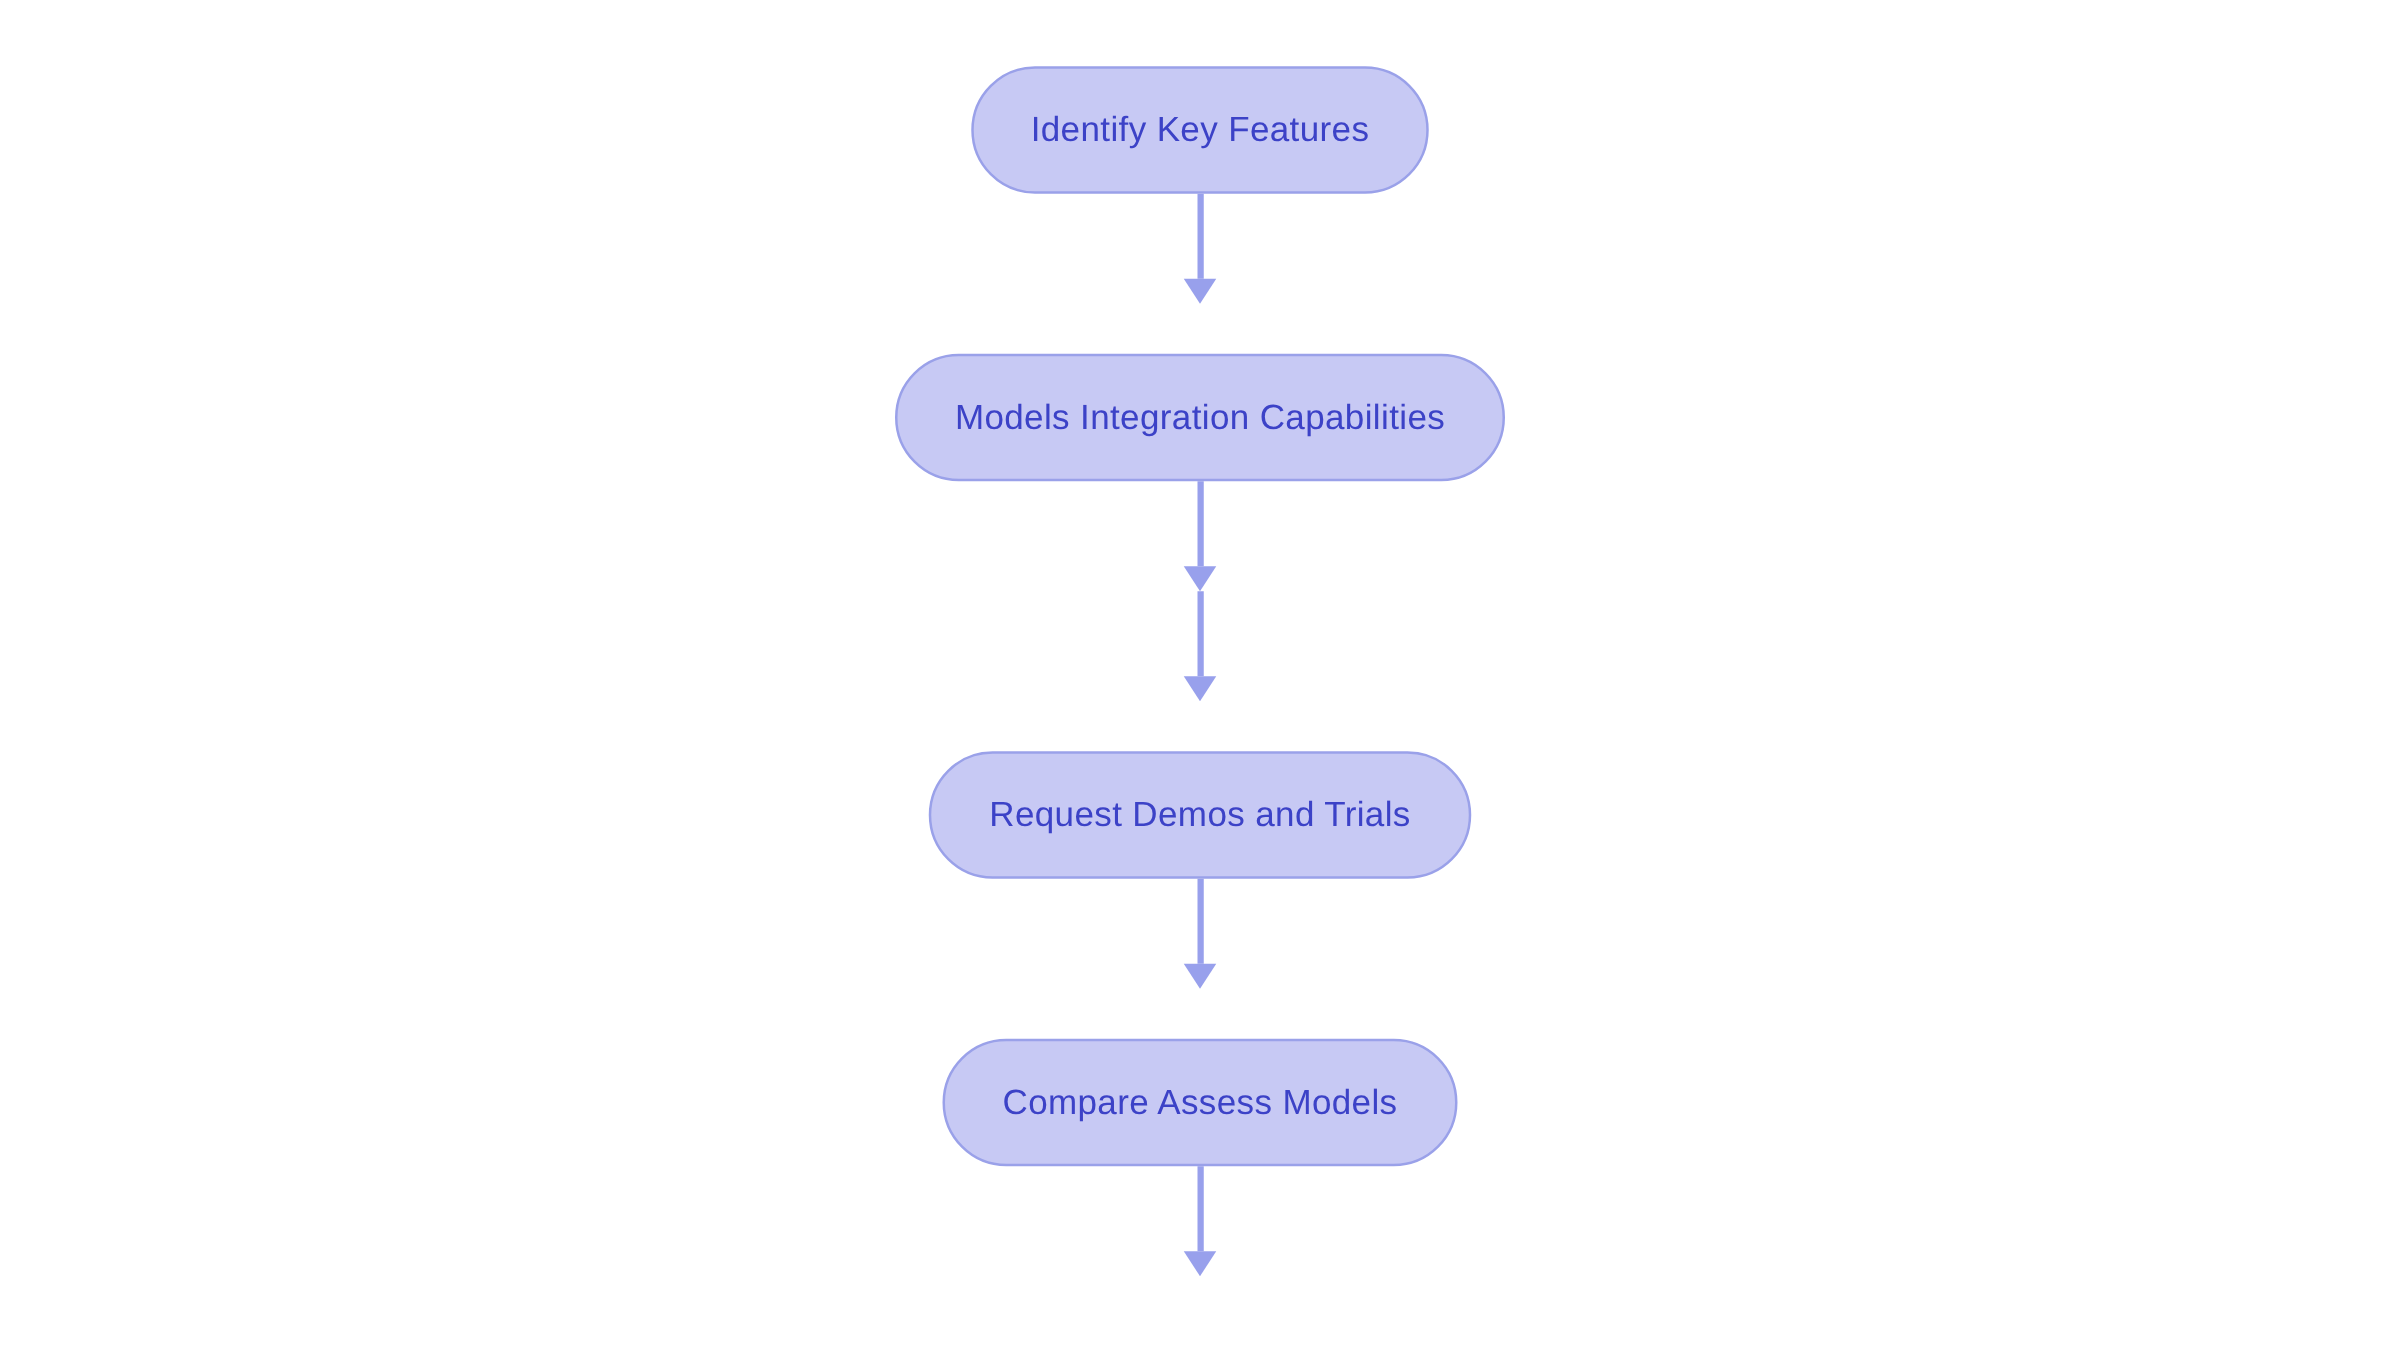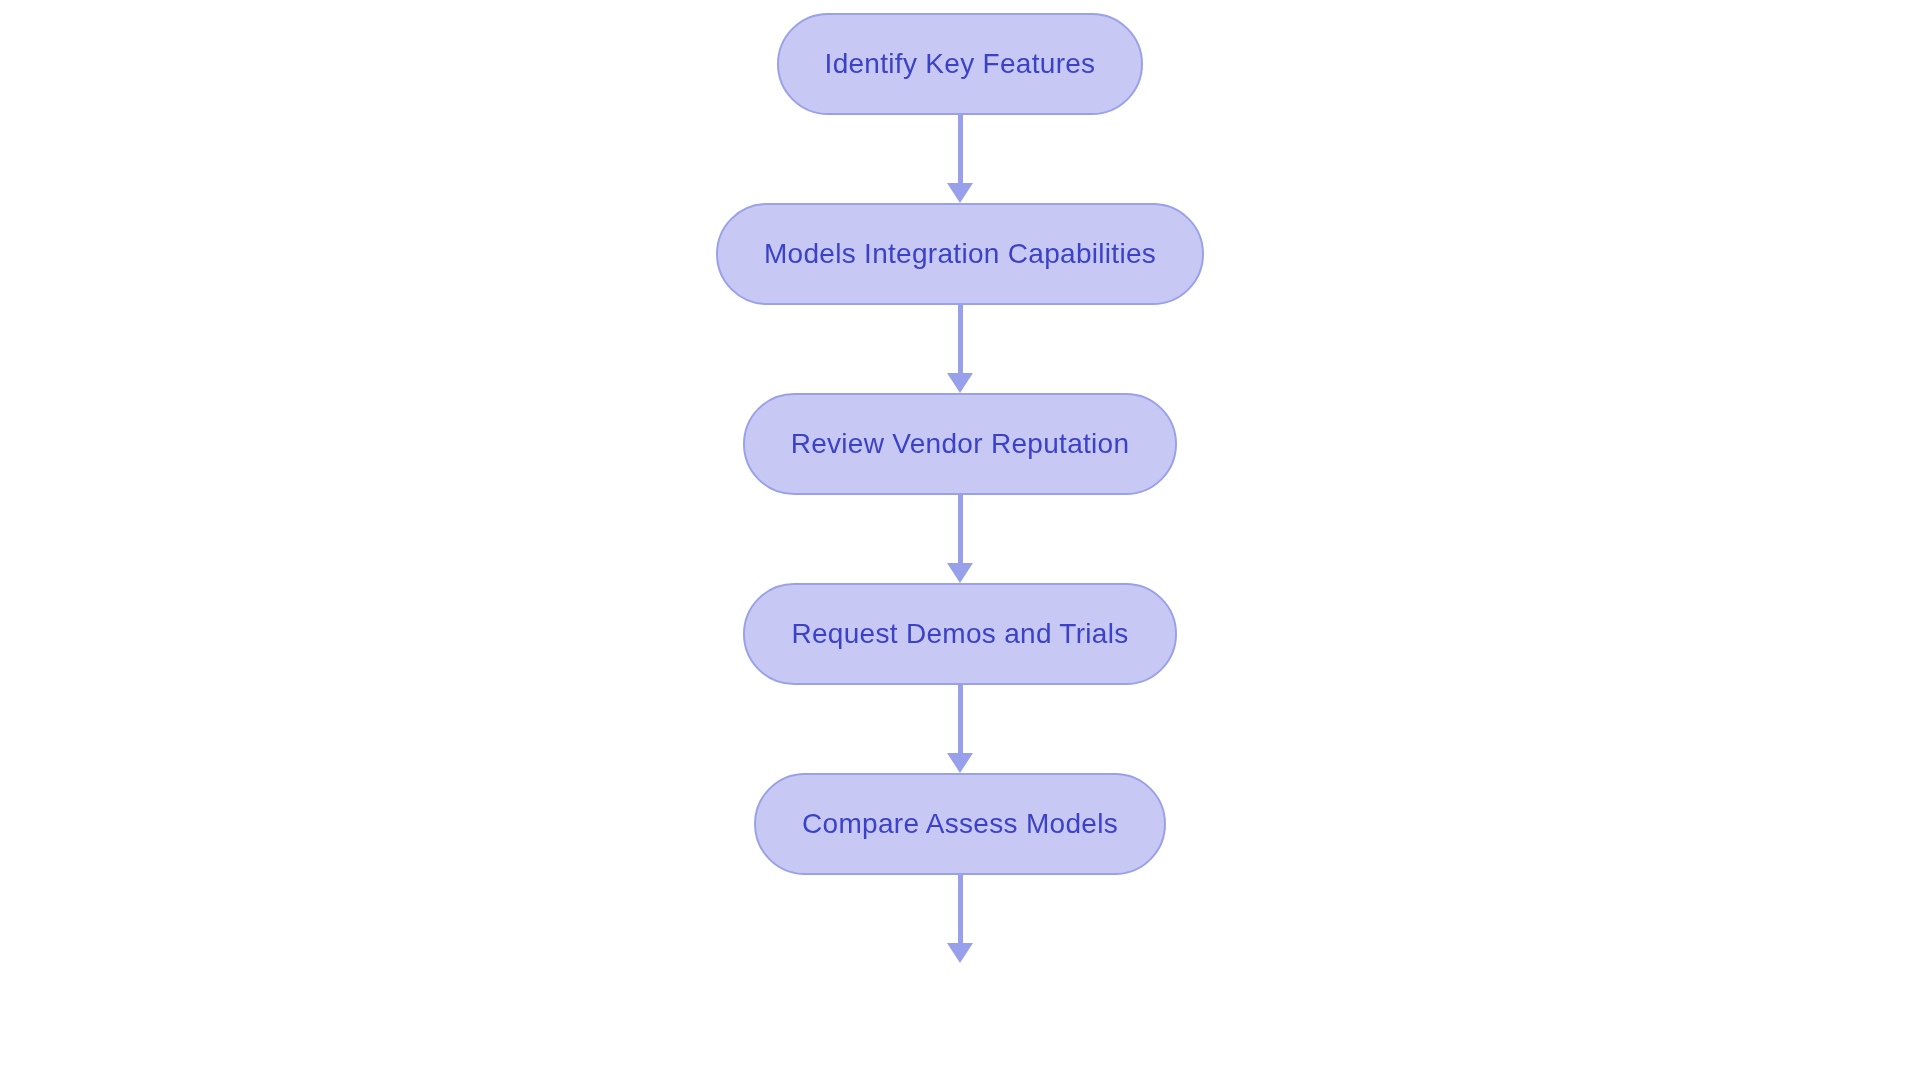--- a/index.html
+++ b/index.html
@@ -29,20 +29,21 @@
     height: 102px;
     min-width: 300px;
     padding: 0 46px;
     border-radius: 51px;
     background: var(--node-fill);
     border: 2px solid var(--node-border);
     display: flex;
     align-items: center;
     justify-content: center;
     flex: 0 0 auto;
+    margin-top: 40px;
   }
   .flow-node .label {
     font-size: 28px;
     font-weight: 400;
     letter-spacing: 0.3px;
     color: var(--node-text);
     white-space: nowrap;
   }
   .flow-arrow {
     display: flex;
@@ -80,23 +81,20 @@
 
   <div class="flow-node">
     <span class="label">Models Integration Capabilities</span>
   </div>
 
   <div class="flow-arrow">
     <div class="stem"></div>
     <div class="head"></div>
   </div>
 
-  <div class="flow-node">
-    <span class="label">Review Vendor Reputation</span>
-  </div>
 
   <div class="flow-arrow">
     <div class="stem"></div>
     <div class="head"></div>
   </div>
 
   <div class="flow-node">
     <span class="label">Request Demos and Trials</span>
   </div>
 

